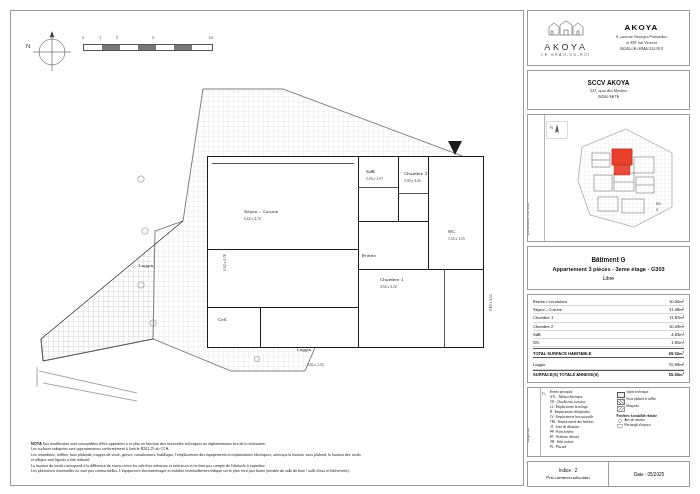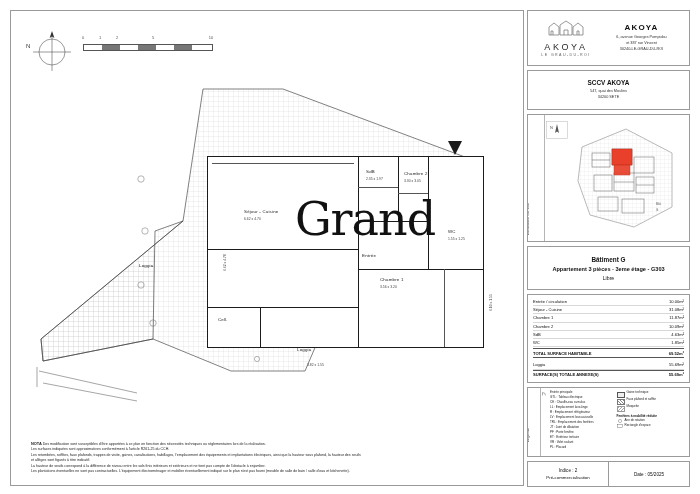--- a/index.html
+++ b/index.html
@@ -453,21 +453,20 @@
       </div>
 
       <span class="room-label" style="left:128px; top:252px;">Loggia</span>
       <span class="room-label" style="left:286px; top:336px;">Loggia</span>
 
       <span class="dim-label dim-v" style="left:212px; top:260px;">6.62 x 4.70</span>
       <span class="dim-label dim-v" style="left:478px; top:300px;">6.10 x 1.55</span>
       <span class="dim-label" style="left:296px; top:352px;">3.82 x 1.55</span>
 
       <div class="watermark">
-        <div class="wm-line1">Grand</div>
       </div>
     </div>
 
     <div class="nota">
       <div><b>NOTA</b>
         <span>Des modification sont susceptibles d'être apportées à ce plan en fonction des nécessités techniques ou réglementaires lors de la réalisation.</span></div>
       <div>Les surfaces indiquées sont approximatives conformément à l'article R261-25 du CCH.</div>
       <div>Les retombées, soffites, faux plafonds, trappes de visite, gaines, canalisations, habillages, l'emplacement des équipements et implantations électriques, ainsi que la hauteur sous plafond, la hauteur des seuils</div>
       <div>et allèges sont figurés à titre indicatif.</div>
       <div>La hauteur de seuils correspond à la différence de niveau entre les sols finis intérieurs et extérieurs et ne tient pas compte de l'obstacle à enjamber.</div>

